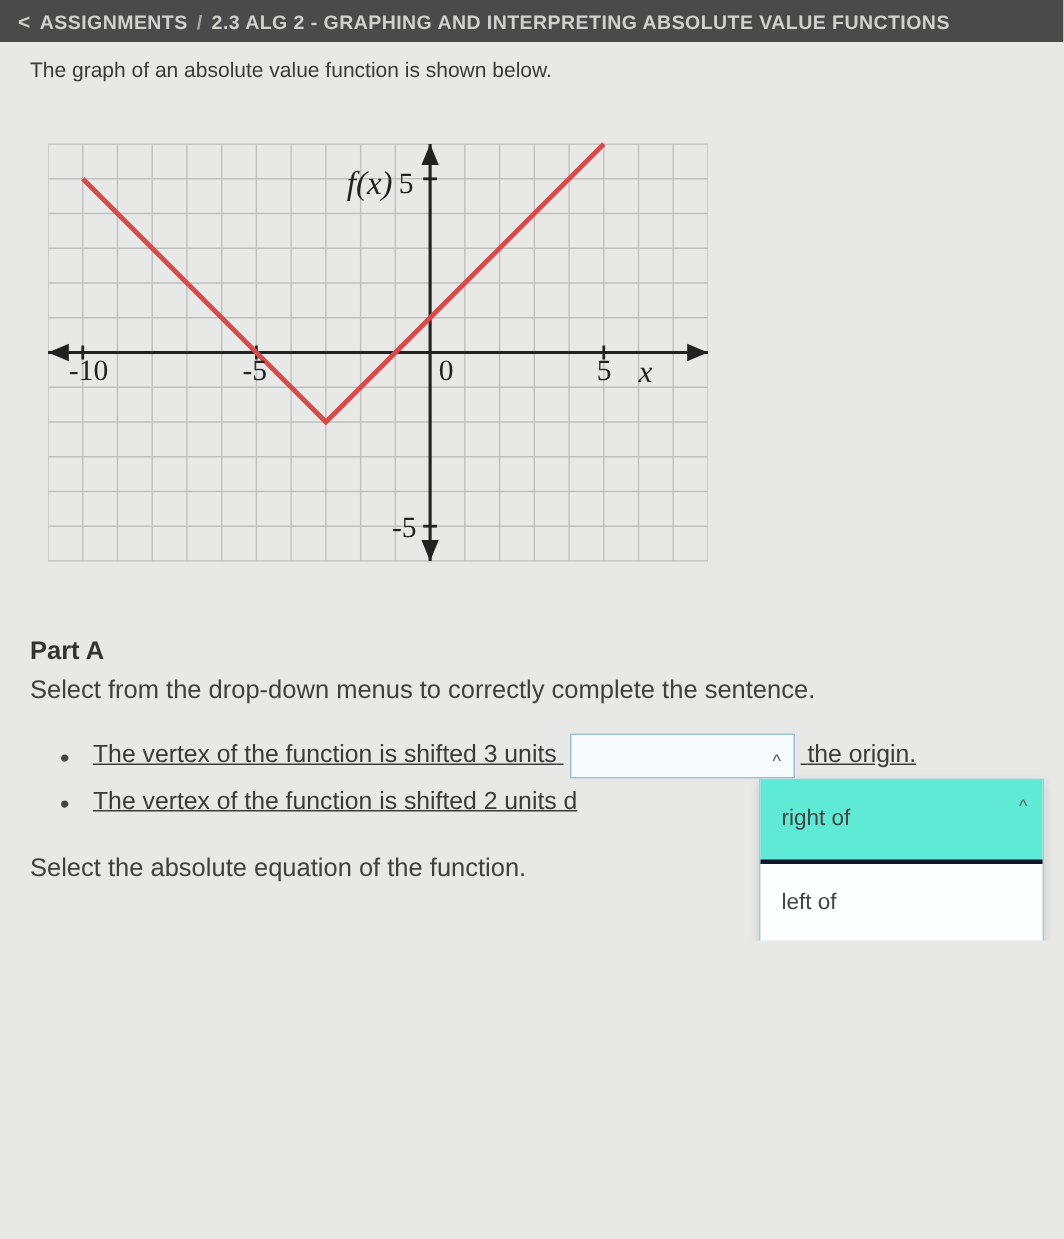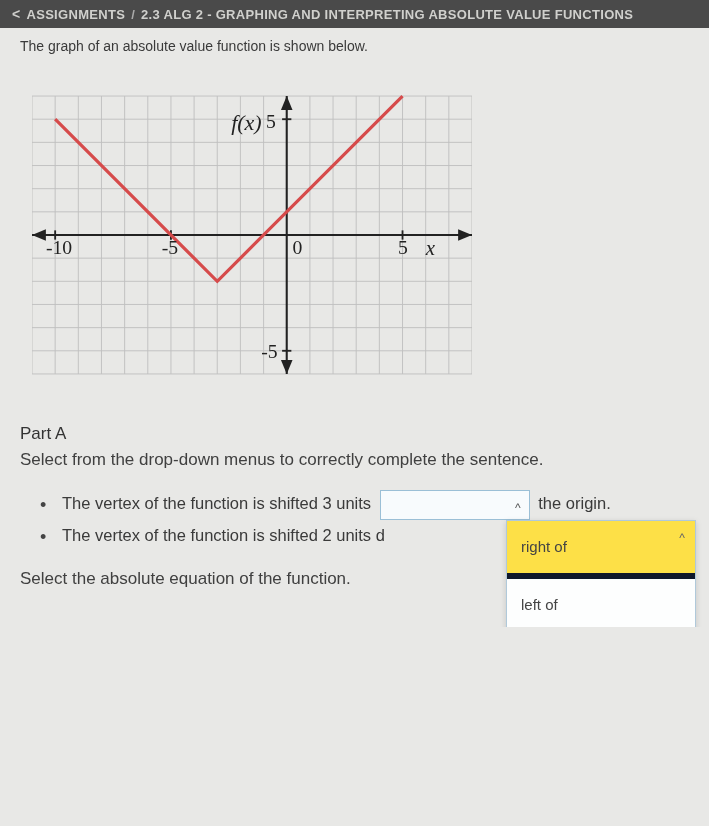--- a/index.html
+++ b/index.html
@@ -36,41 +36,42 @@
       margin-bottom: 16px;
     }
     .graph-wrap {
       width: 440px;
       margin-left: 12px;
       margin-bottom: 24px;
     }
     svg.graph { display: block; }
     .part-label {
       font-size: 17px;
-      font-weight: 400;
+      font-weight: 700;
       color: #333;
       margin-top: 18px;
       margin-bottom: 6px;
     }
     .part-desc {
       font-size: 17px;
       color: #404040;
       margin-bottom: 18px;
     }
     ul.bullets {
       list-style: none;
       padding-left: 28px;
       margin-bottom: 18px;
     }
     ul.bullets li {
       position: relative;
       font-size: 16.5px;
       color: #3a3a3a;
       line-height: 1.9;
       padding-left: 14px;
+      text-decoration: underline;
     }
     ul.bullets li::before {
       content: "•";
       position: absolute;
       left: -8px;
       top: 0;
       font-size: 18px;
       color: #444;
     }
     .dropdown {
@@ -107,22 +108,22 @@
       color: #666;
       font-size: 12px;
     }
     .dropdown-menu .opt {
       padding: 12px 14px;
       font-size: 15px;
       color: #444;
       cursor: pointer;
     }
     .dropdown-menu .opt.first {
-      background: #fde047;
-      border-bottom: 6px solid #0f172a;
+      background: #5eead4;
+      border-bottom: 3px solid #0f172a;
     }
     .line2-wrap {
       position: relative;
     }
     .tail {
       display:inline;
     }
   </style>
 </head>
 <body>

